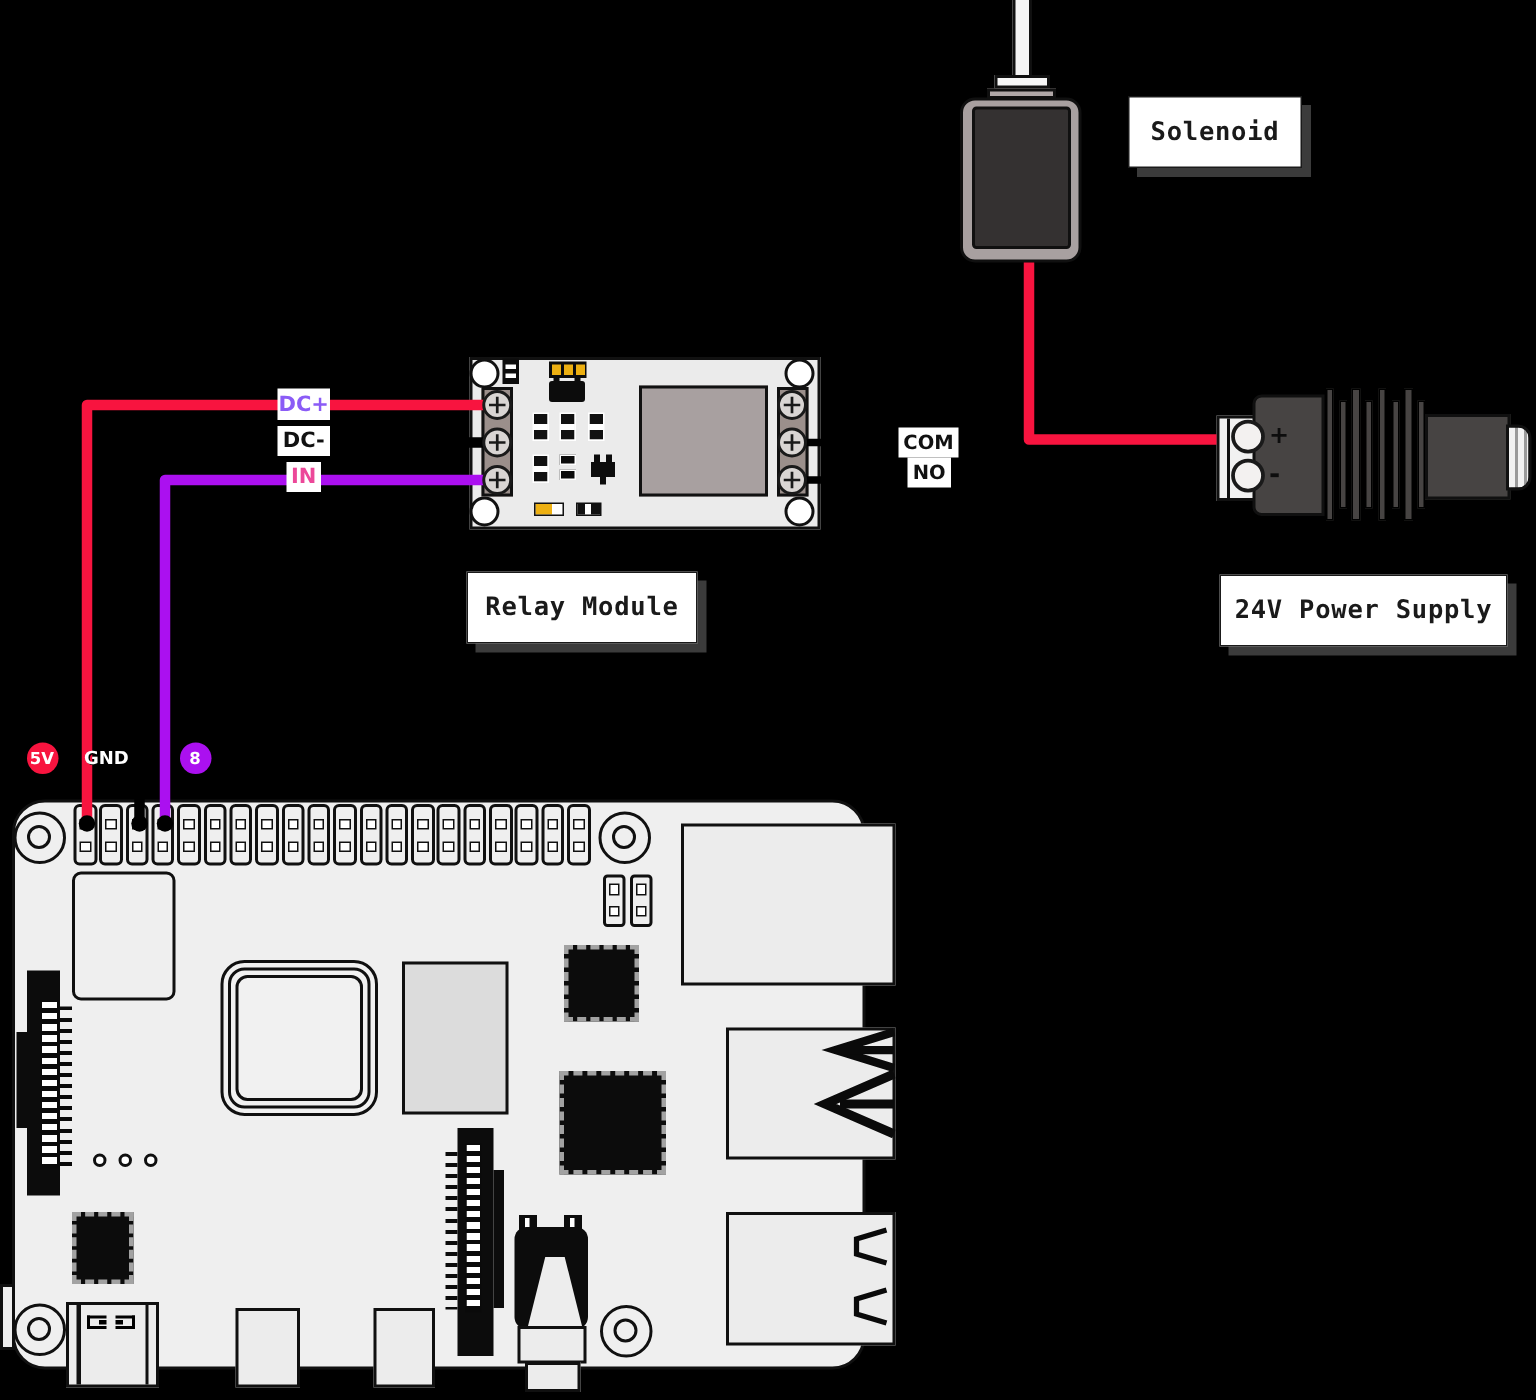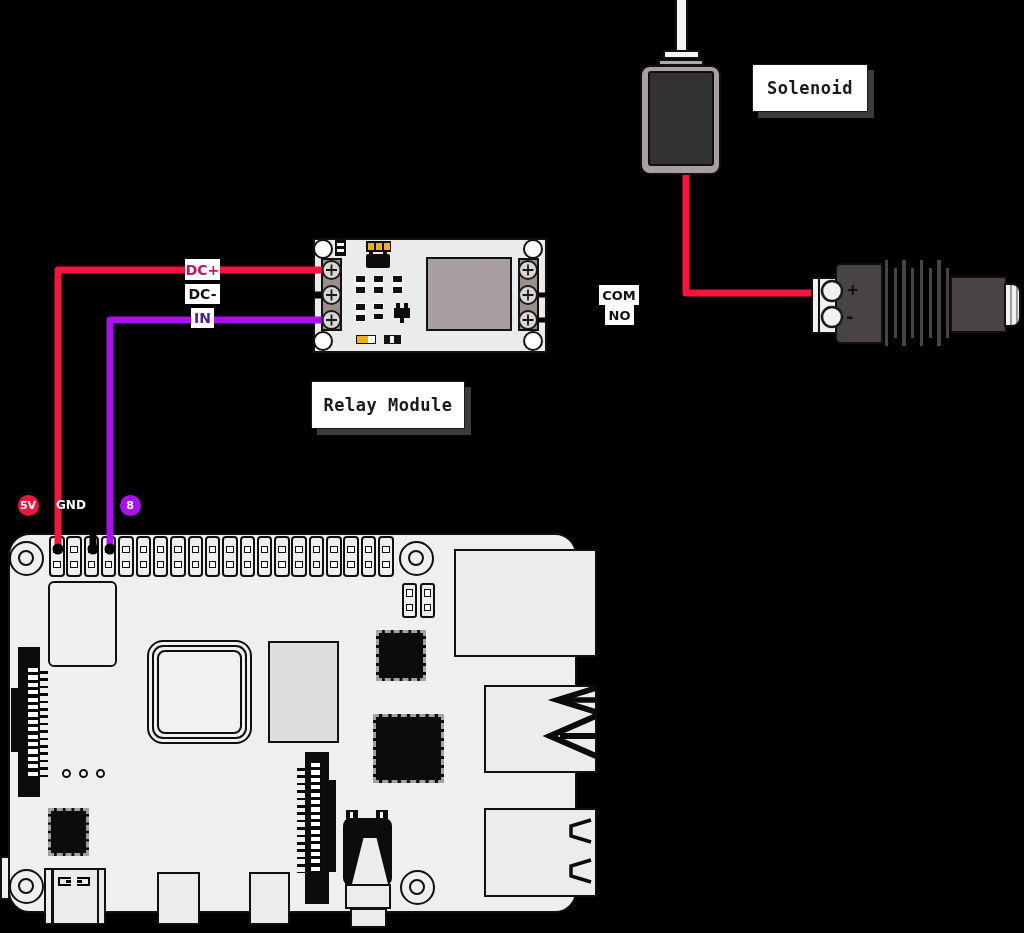--- a/index.html
+++ b/index.html
@@ -308,24 +308,27 @@
     <circle cx="93" cy="549" r="5.5" fill="#000"></circle>
     <circle cx="110" cy="549" r="5.5" fill="#000"></circle>
   </svg>
 
   <div class="label-box" style="left:311px;top:381px;width:154px;height:48px;">
     <span>Relay Module</span>
     </div>
   <div class="label-box" style="left:752px;top:64px;width:116px;height:48px;">
     <span>Solenoid</span>
     </div>
-
-  <div class="wire-label" style="left:185px;top:259px;width:35px;height:21px;color:#be185d;">DC+</div>
+  <div class="label-box" style="left:813px;top:383px;width:192px;height:48px;">
+    <span>24V Power Supply</span>
+    </div>
+
+  <div class="wire-label" style="left:185px;top:259px;width:35px;height:21px;color:#8b5cf6;">DC+</div>
   <div class="wire-label" style="left:185px;top:284px;width:35px;height:20px;color:#111;">DC-</div>
-  <div class="wire-label" style="left:191px;top:308px;width:23px;height:20px;color:#4c1d95;">IN</div>
+  <div class="wire-label" style="left:191px;top:308px;width:23px;height:20px;color:#ec4899;">IN</div>
   <div class="wire-label" style="left:599px;top:285px;width:40px;height:20px;color:#111;font-size:13px;">COM</div>
   <div class="wire-label" style="left:605px;top:305px;width:29px;height:20px;color:#111;font-size:13px;">NO</div>
 
   <div class="badge" style="left:17.5px;top:494.5px;background:#f8143f;">5V</div>
   <div class="abs" style="left:56px;top:498px;color:#fff;font-family:'DejaVu Sans',sans-serif;font-weight:bold;font-size:12px;text-shadow:1px 1px 0 #000;">GND</div>
   <div class="badge" style="left:119.5px;top:494.5px;background:#ab10f0;">8</div>
 
 </div>
 
 </body></html>

